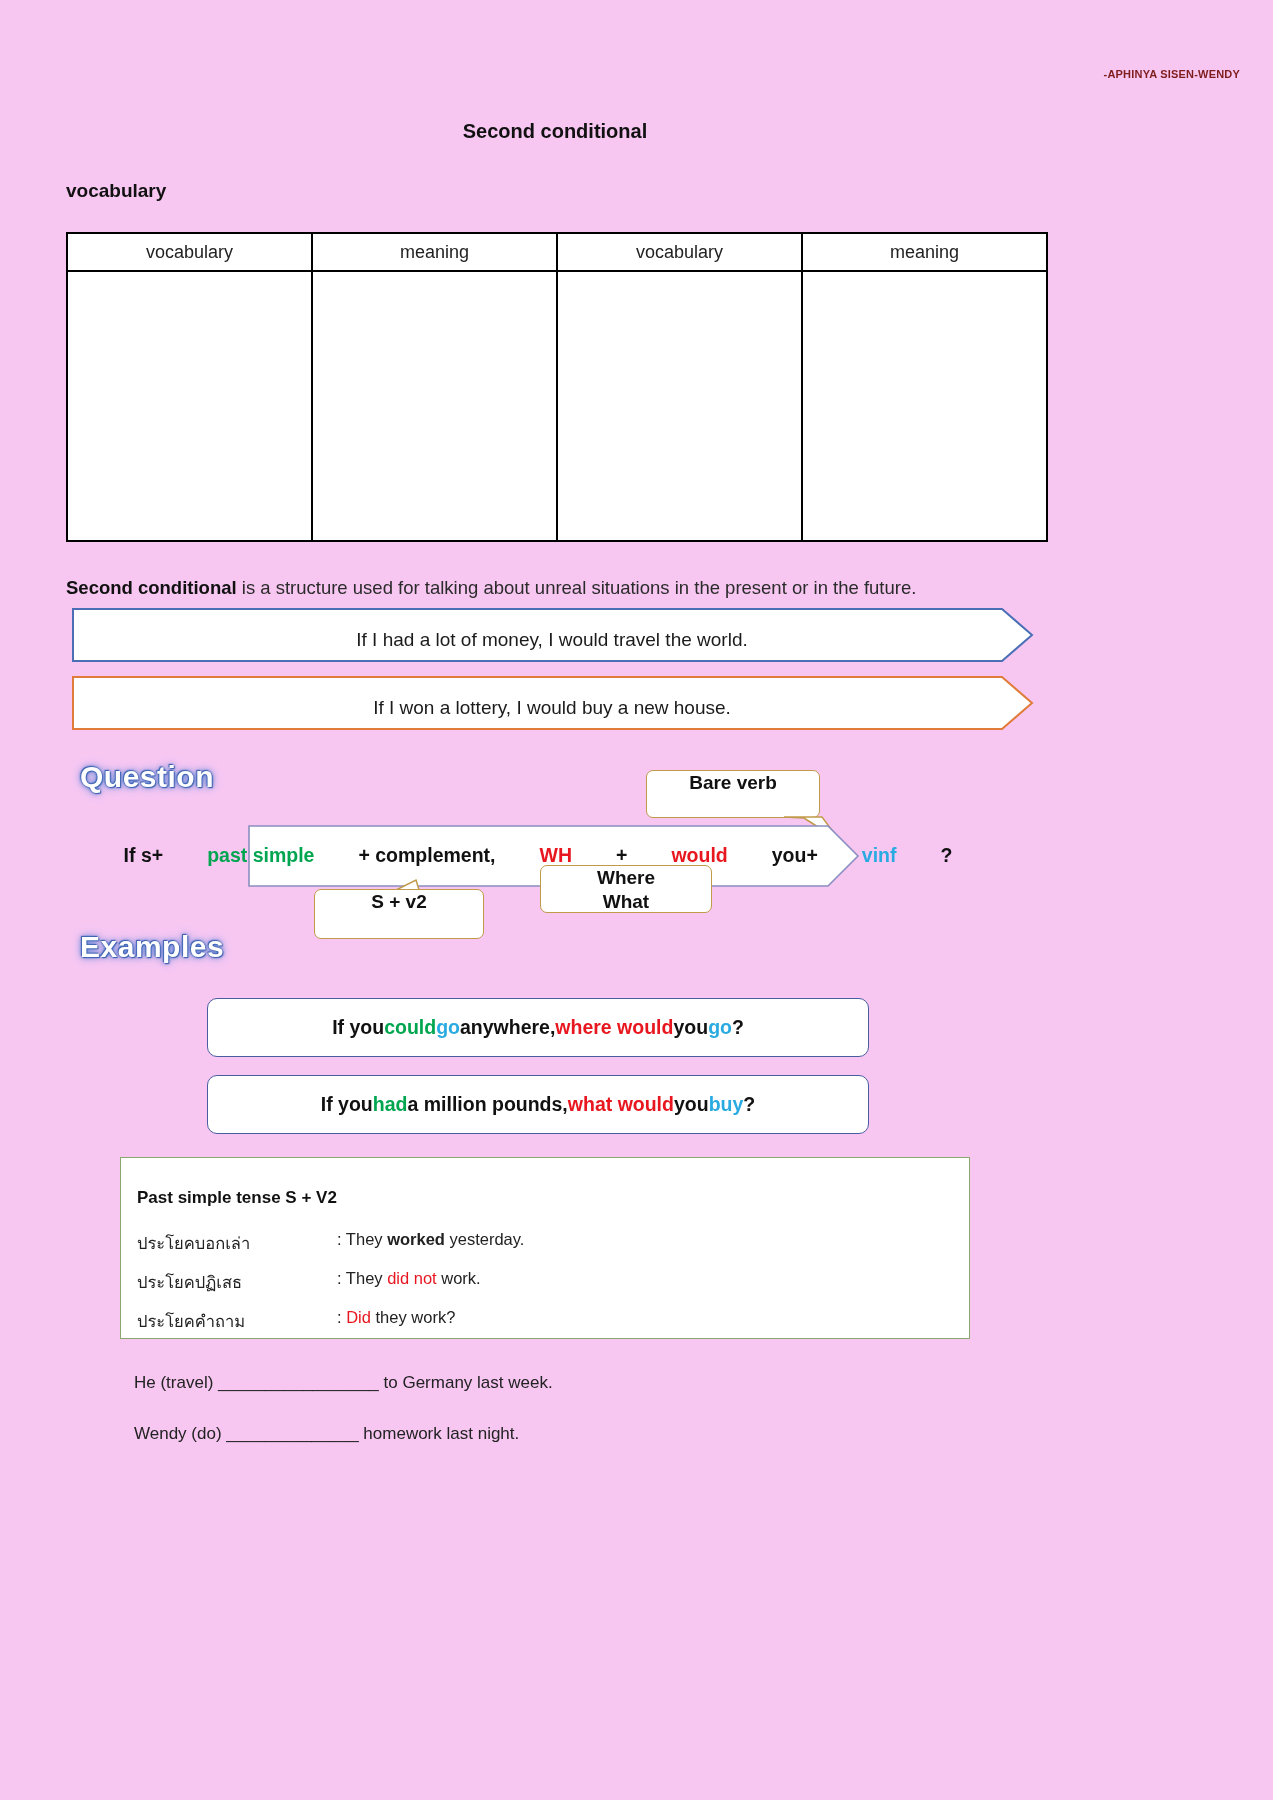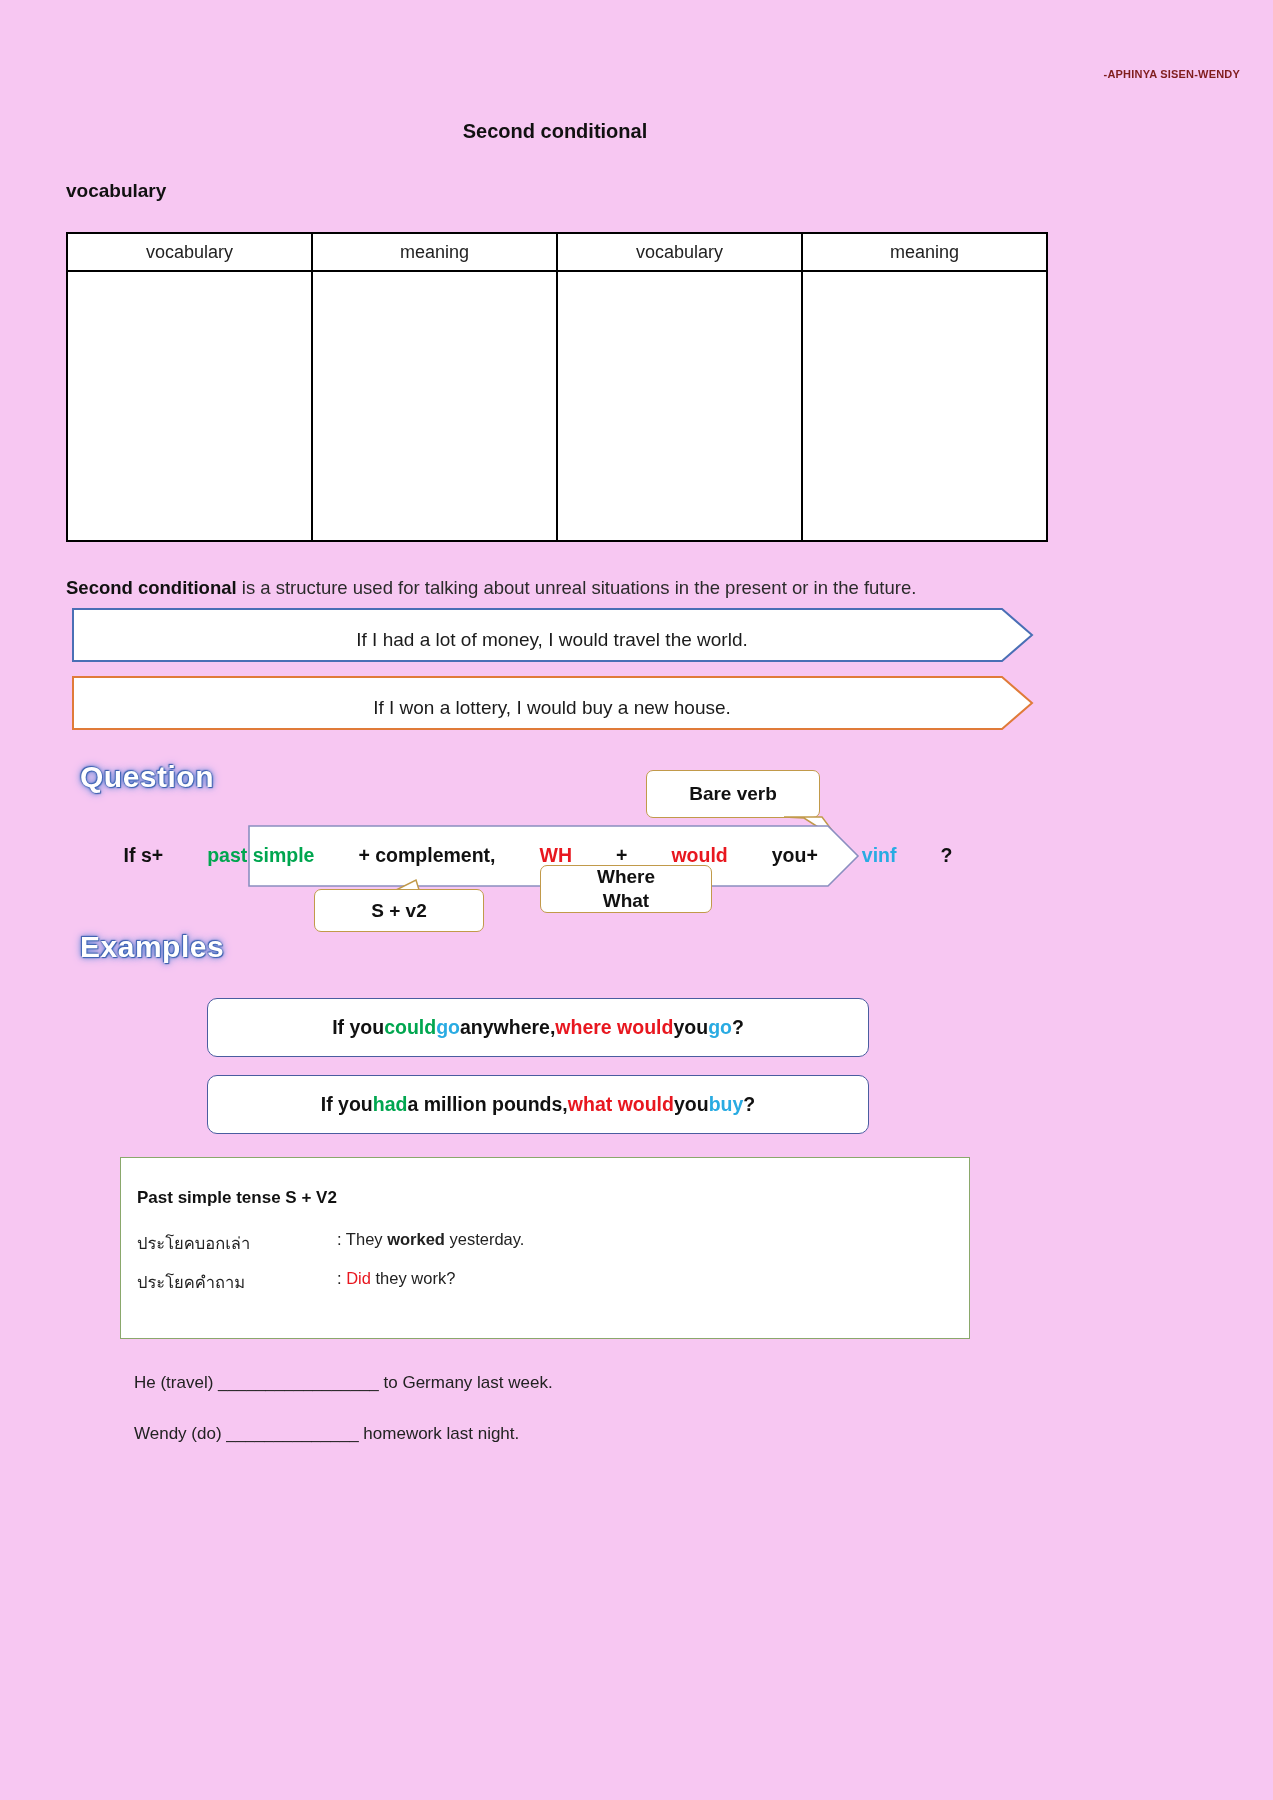--- a/index.html
+++ b/index.html
@@ -133,31 +133,30 @@
   .c { color: #29abe2; }
   .k { color: #111; }
 
   
   .callout {
     position: absolute;
     background: #ffffff;
     border: 1.5px solid #c19a4a;
     border-radius: 7px;
     display: flex;
-    align-items: center;
     justify-content: center;
     text-align: center;
     font-size: 19px;
     font-weight: 700;
     color: #111;
     line-height: 1.25;
     box-sizing: border-box;
   }
   #callout-bare { left: 646px; top: 770px; width: 174px; height: 48px; }
-  #callout-sv2  { left: 314px; top: 889px; width: 170px; height: 43px; }
+  #callout-sv2  { left: 314px; top: 889px; width: 170px; height: 50px; }
   #callout-wh   { left: 540px; top: 865px; width: 172px; height: 48px; }
   .callout-tail { position: absolute; }
 
   
   .example-box {
     position: absolute;
     left: 207px;
     width: 662px;
     height: 59px;
     background: #ffffff;
@@ -330,20 +329,26 @@
   <div id="past-panel">
     <div class="panel-title">Past simple tense S + V2</div>
 
     <div class="panel-row">
       <div class="th-label">ประโยคบอกเล่า</div>
       <div class="en">
         <span>: They </span><b>worked</b><span> yesterday.</span>
       </div>
     </div>
 
+    <div class="panel-row">
+      <div class="th-label">ประโยคปฏิเสธ</div>
+      <div class="en">
+        <span>: They </span><span class="r">did not</span><span> work.</span>
+      </div>
+    </div>
 
     <div class="panel-row">
       <div class="th-label">ประโยคคำถาม</div>
       <div class="en">
         <span>: </span><span class="r">Did</span><span> they work?</span>
       </div>
     </div>
   </div>
 
   <div class="exercise" id="exercise1">He (travel) _________________ to Germany last week.</div>

